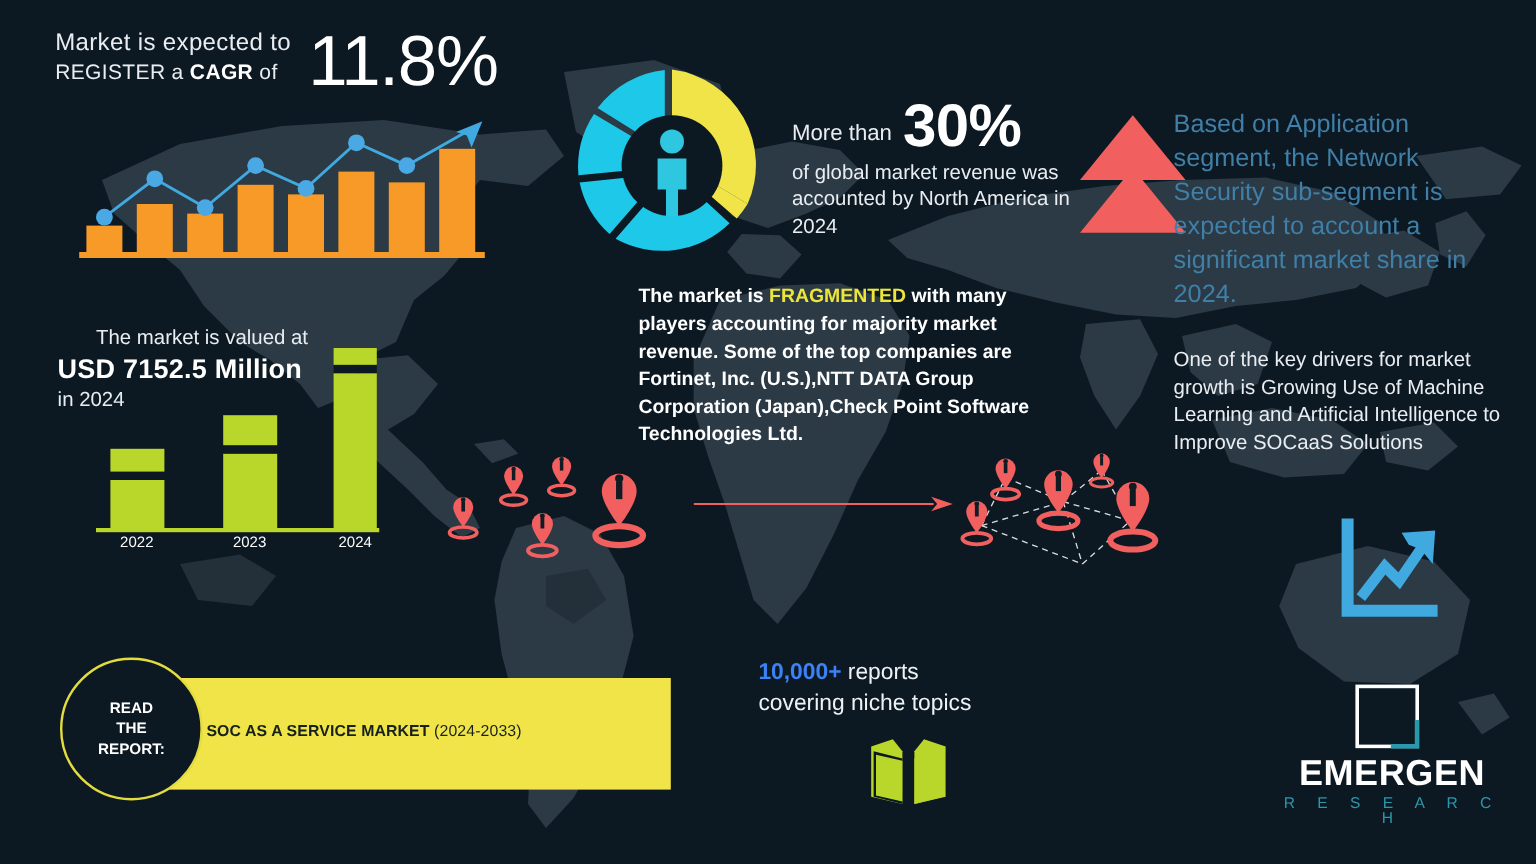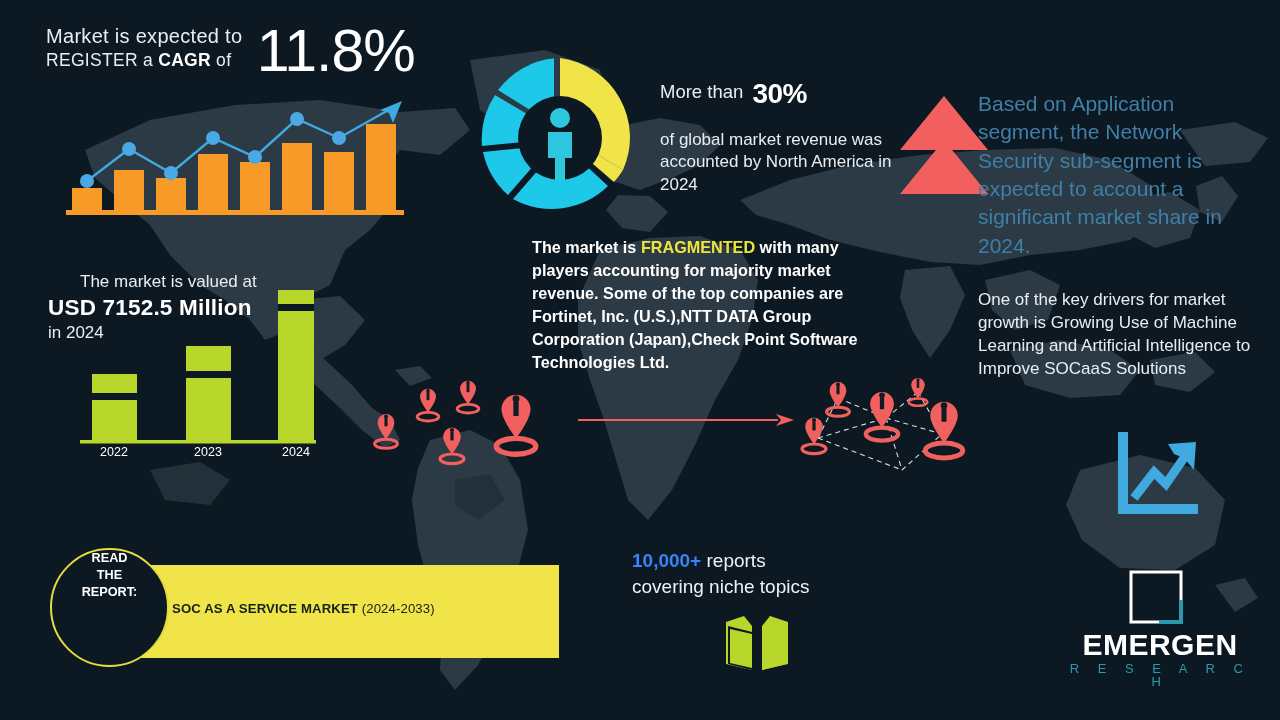--- a/index.html
+++ b/index.html
@@ -31,22 +31,22 @@
 
   
   #growth-chart{left:62px;top:92px;width:352px;height:130px;}
 
   
   #donut-chart{left:474px;top:52px;width:172px;height:172px;}
 
   
   #north-america-block{left:660px;top:80px;width:240px;}
   #na-line1{font-size:18.5px;color:#e9edf1;line-height:1;white-space:nowrap;}
-  #na-line1 .big{font-size:28px;font-weight:bold;color:#fff;letter-spacing:-.5px;vertical-align:-5px;margin-left:4px;}
-  #na-rest{font-size:17px;color:#e9edf1;line-height:1.32;margin-top:21px;}
+  #na-line1 .big{font-size:50px;font-weight:bold;color:#fff;letter-spacing:-.5px;vertical-align:-5px;margin-left:4px;}
+  #na-rest{font-size:17px;color:#e9edf1;line-height:1.32;margin-top:3px;}
 
   
   #chevron-up-icons{left:898px;top:92px;width:92px;height:105px;}
 
   
   #application-segment-text{left:978px;top:90px;width:258px;
     font-size:21px;line-height:1.35;color:#3f7fa8;}
 
   
   #fragmented-block{left:532px;top:236px;width:360px;
@@ -71,21 +71,21 @@
   #pins-left{left:360px;top:372px;width:210px;height:110px;}
   #pins-right{left:782px;top:366px;width:220px;height:126px;}
   #transition-arrow{left:578px;top:412px;width:218px;height:16px;}
 
   
   #growth-icon{left:1110px;top:428px;width:92px;height:92px;}
 
   
   #read-report-banner{left:132px;top:565px;width:427px;height:93px;background:#f0e448;}
   #read-report-circle{left:50px;top:548px;width:115px;height:115px;border-radius:50%;
-    background:#0d1922;border:2px solid #e3dc3f;display:flex;align-items:flex-start;justify-content:center;}
+    background:#0d1922;border:2px solid #e3dc3f;display:flex;align-items:center;justify-content:center;}
   #read-report-label{font-size:12.7px;font-weight:bold;color:#ffffff;text-align:center;line-height:1.32;}
   #report-title{position:absolute;left:172px;top:601px;font-size:13.2px;font-weight:bold;color:#17211c;letter-spacing:.1px;}
   #report-title .range{font-weight:normal;}
 
   
   #reports-count-block{left:632px;top:548px;width:300px;}
   #rc-l1{font-size:19px;color:#eef2f5;line-height:1.38;}
   #rc-l1 b{font-weight:bold;color:#3b82f6;}
   #book-icon{position:absolute;left:722px;top:612px;width:70px;height:62px;}
 

